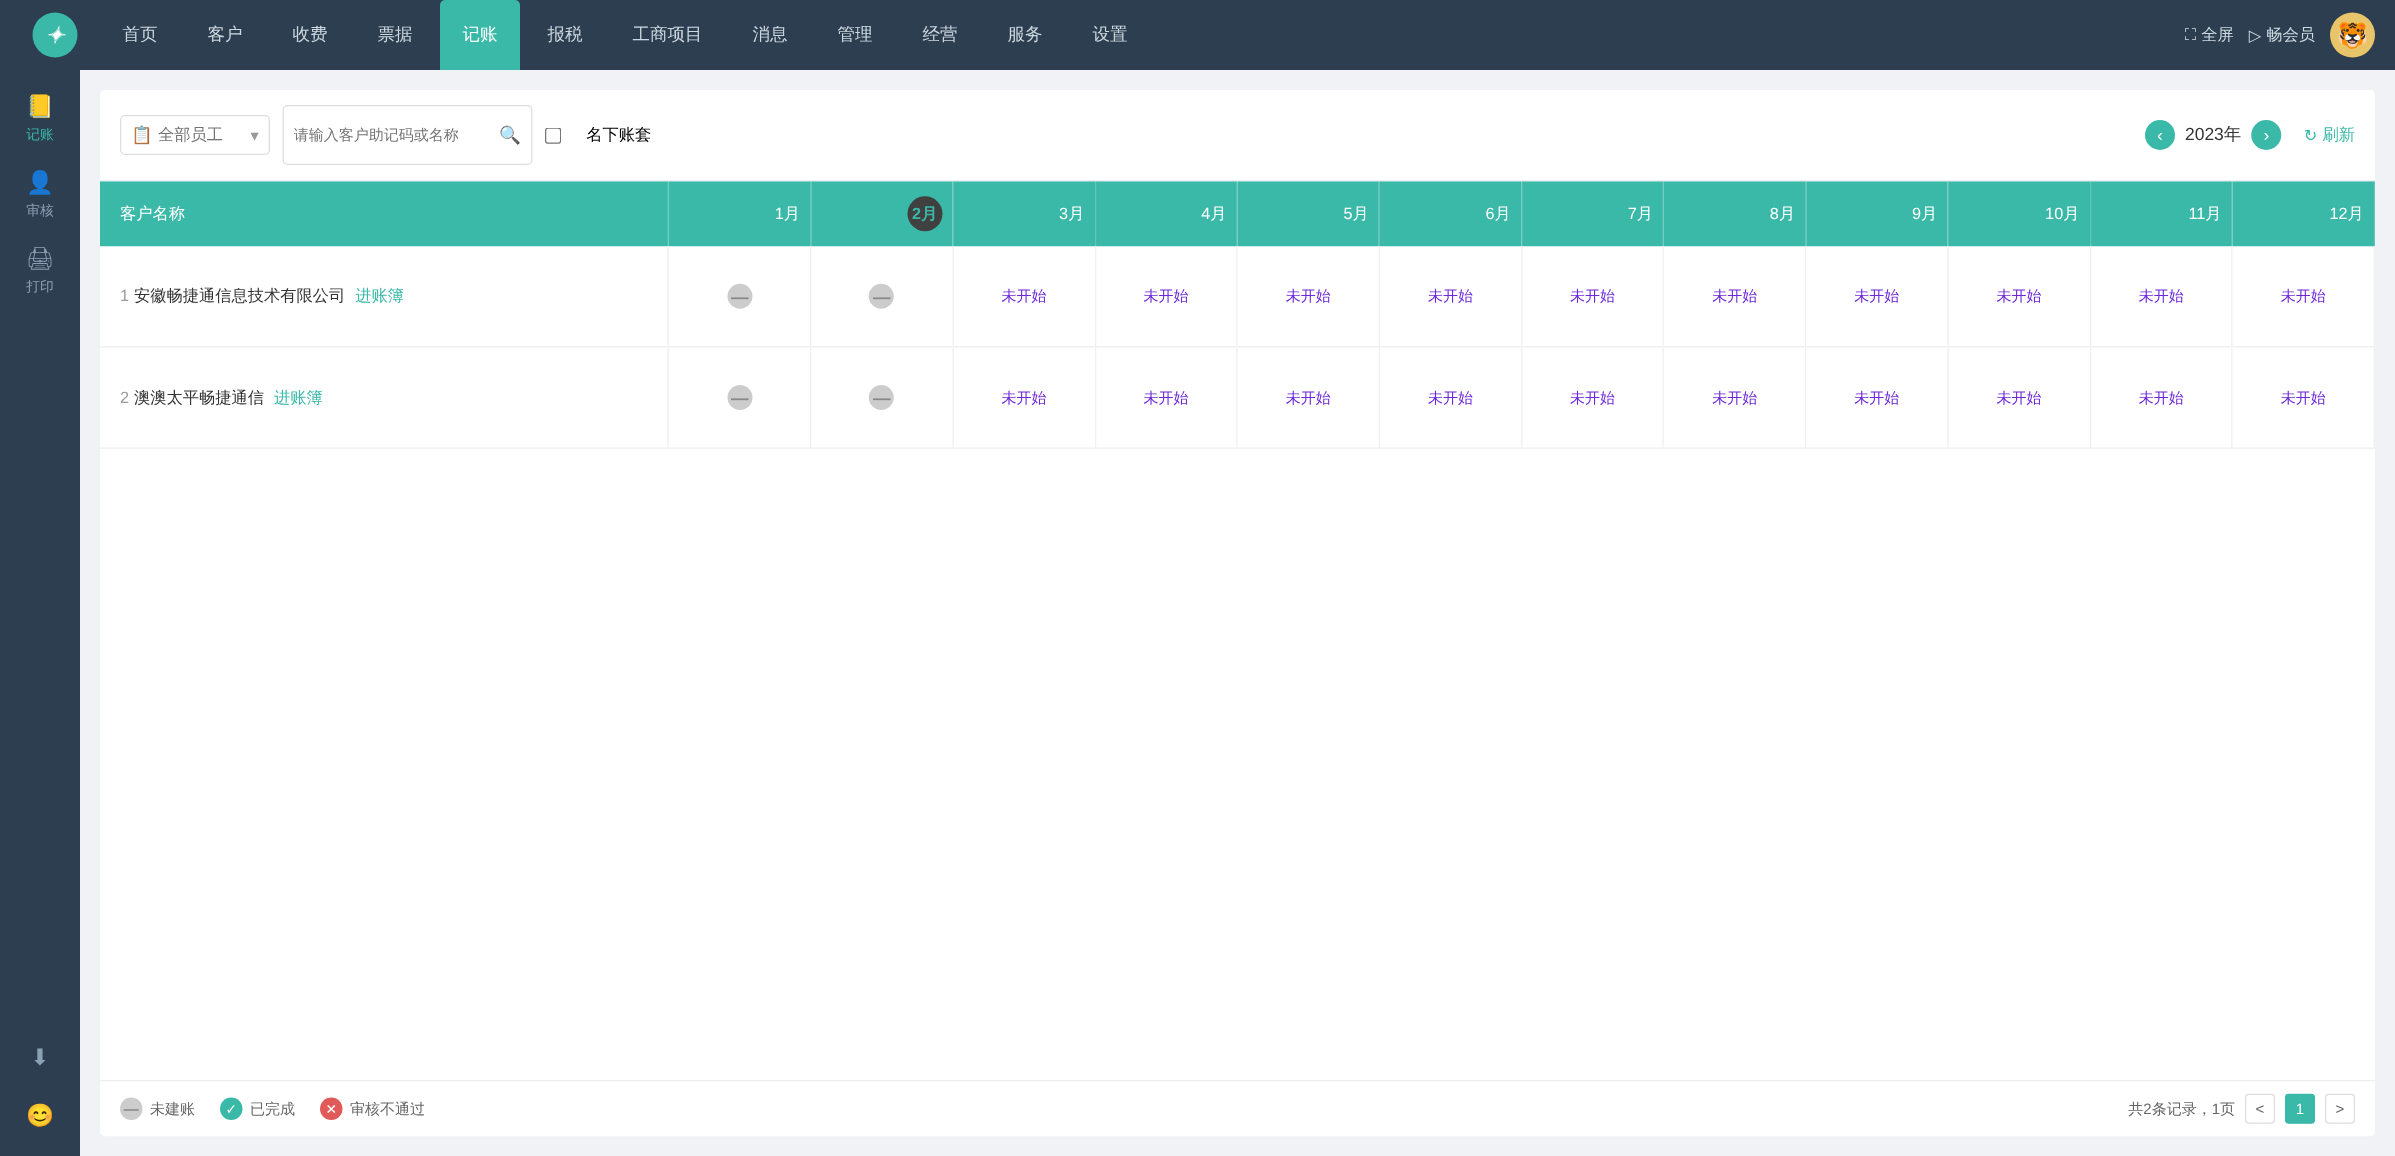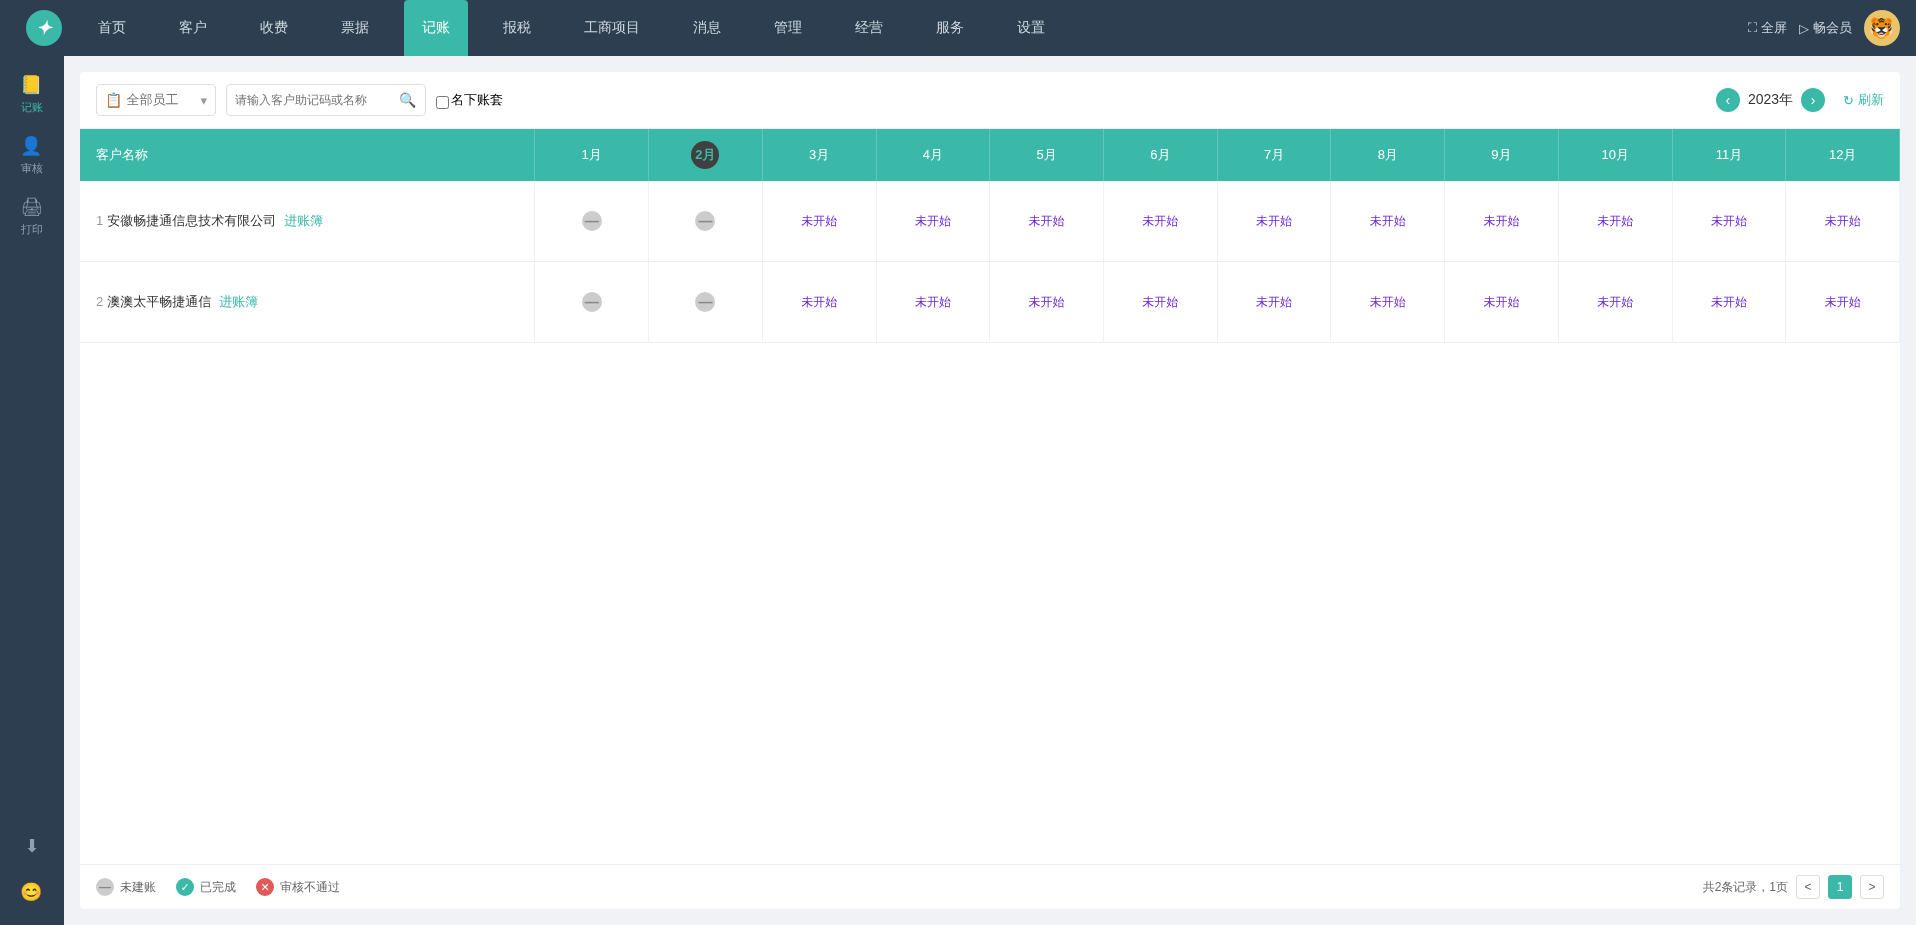--- a/index.html
+++ b/index.html
@@ -27,21 +27,21 @@
       height: 36px;
       border-radius: 50%;
       background: #3ab8a8;
       display: flex; align-items: center; justify-content: center;
       color: white; font-size: 18px; font-style: italic; font-weight: bold;
     }
     .top-nav-items {
       display: flex;
       align-items: center;
       flex: 1;
-      gap: 17px;
+      gap: 4px;
     }
     .nav-item {
       color: #cdd8e0;
       padding: 0 18px;
       height: 56px;
       display: flex;
       align-items: center;
       cursor: pointer;
       font-size: 14px;
       white-space: nowrap;
@@ -152,33 +152,33 @@
     }
     .select-icon { color: #e8a050; font-size: 14px; }
     .select-text { flex: 1; color: #737373; }
     .select-arrow { color: #999; }
     .search-wrapper {
       display: flex;
       align-items: center;
       border: 1px solid #ddd;
       border-radius: 4px;
       padding: 0 8px;
-      height: 32px;
+      height: 48px;
       background: #fff;
       min-width: 200px;
     }
     .search-input {
       border: none; outline: none; flex: 1; font-size: 12px; color: #999;
       background: transparent;
     }
     .search-btn {
       background: none; border: none; cursor: pointer; color: #999; font-size: 14px;
     }
     .checkbox-wrapper {
-      display: flex; align-items: flex-end; gap: 2px; cursor: pointer;
+      display: flex; align-items: center; gap: 20px; cursor: pointer;
     }
     .checkbox-wrapper input { cursor: pointer; }
     .year-nav {
       display: flex; align-items: center; gap: 8px; margin-left: auto;
     }
     .year-nav-btn {
       width: 24px; height: 24px; border-radius: 50%;
       background: #3ab8a8; border: none; cursor: pointer;
       color: white; display: flex; align-items: center; justify-content: center;
       font-size: 14px;
@@ -198,21 +198,21 @@
       width: 100%;
       border-collapse: collapse;
       table-layout: fixed;
     }
     thead tr {
       background: #3ab8a8;
       color: white;
     }
     thead th {
       padding: 12px 8px;
-      text-align: center;
+      text-align: right;
       font-weight: normal;
       font-size: 13px;
       border-right: 1px solid rgba(255,255,255,0.2);
     }
     thead th:first-child {
       text-align: left;
       padding-left: 16px;
     }
     .th-month-active {
       background: #404040;

